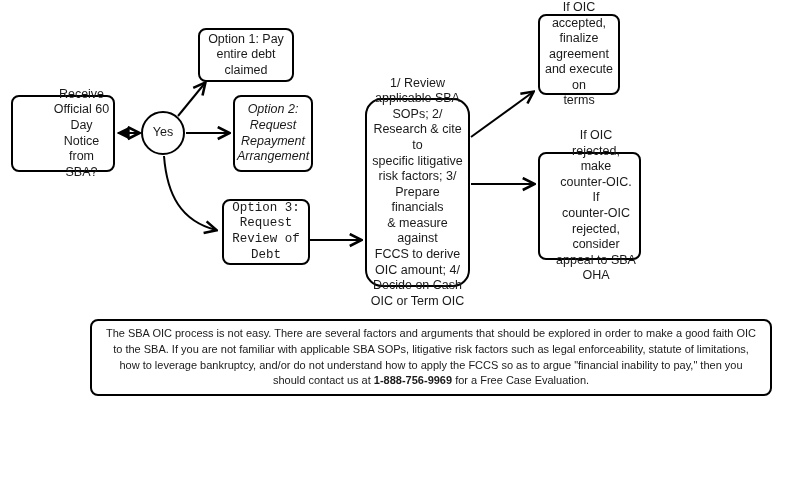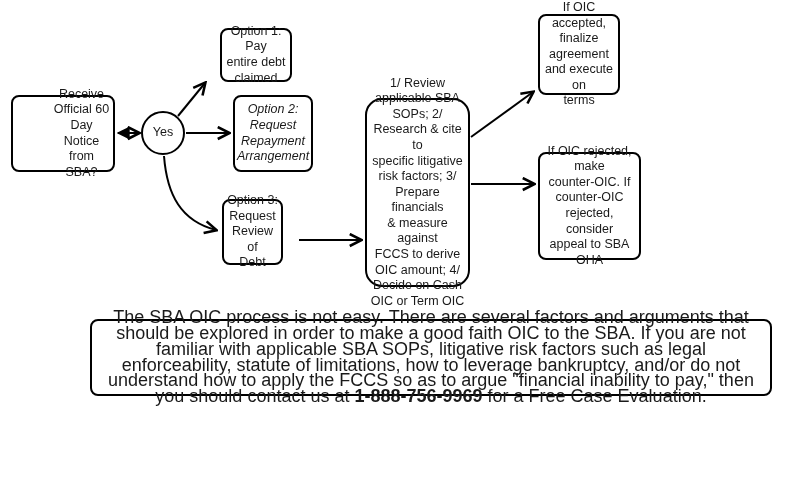--- a/index.html
+++ b/index.html
@@ -37,38 +37,38 @@
     white-space: pre-line;
     z-index: 2;
     padding: 2px 3px;
   }
   #node-receive  { left: 11px;  top: 95px;  width: 104px; height: 77px; padding-left: 40px; }
   #node-yes {
     left: 141px; top: 111px; width: 44px; height: 44px;
     border-radius: 50%;
     padding: 0;
   }
-  #node-option1  { left: 220px; top: 28px;  width: 72px;  height: 54px; }
+  #node-option1  { left: 198px; top: 28px;  width: 96px;  height: 54px; }
   #node-option2  { left: 233px; top: 95px;  width: 80px;  height: 77px; font-style: italic; }
-  #node-option3  { left: 222px; top: 199px; width: 61px;  height: 66px; }
+  #node-option3  { left: 222px; top: 199px; width: 88px;  height: 66px; font-family: Liberation Mono, monospace; }
   #node-process  { left: 365px; top: 98px;  width: 105px; height: 189px; border-radius: 17px; }
   #node-accepted { left: 538px; top: 14px;  width: 82px; height: 81px; }
-  #node-rejected { left: 538px; top: 152px; width: 103px; height: 108px; }
+  #node-rejected { left: 538px; top: 152px; width: 103px; height: 108px; padding-left: 16px; }
   #footer-box {
     position: absolute;
     left: 90px; top: 319px; width: 682px; height: 77px;
     box-sizing: border-box;
     background: #ffffff;
     border: 2px solid #000000;
     border-radius: 8px;
     display: flex;
     align-items: center;
     justify-content: center;
     text-align: center;
-    font-size: 18px;
+    font-size: 11px;
     line-height: 15.8px;
     padding: 4px 12px;
     z-index: 2;
   }
   #footer-box .phone { font-weight: bold; }
 </style>
 </head>
 <body>
 
 <div id="canvas">

